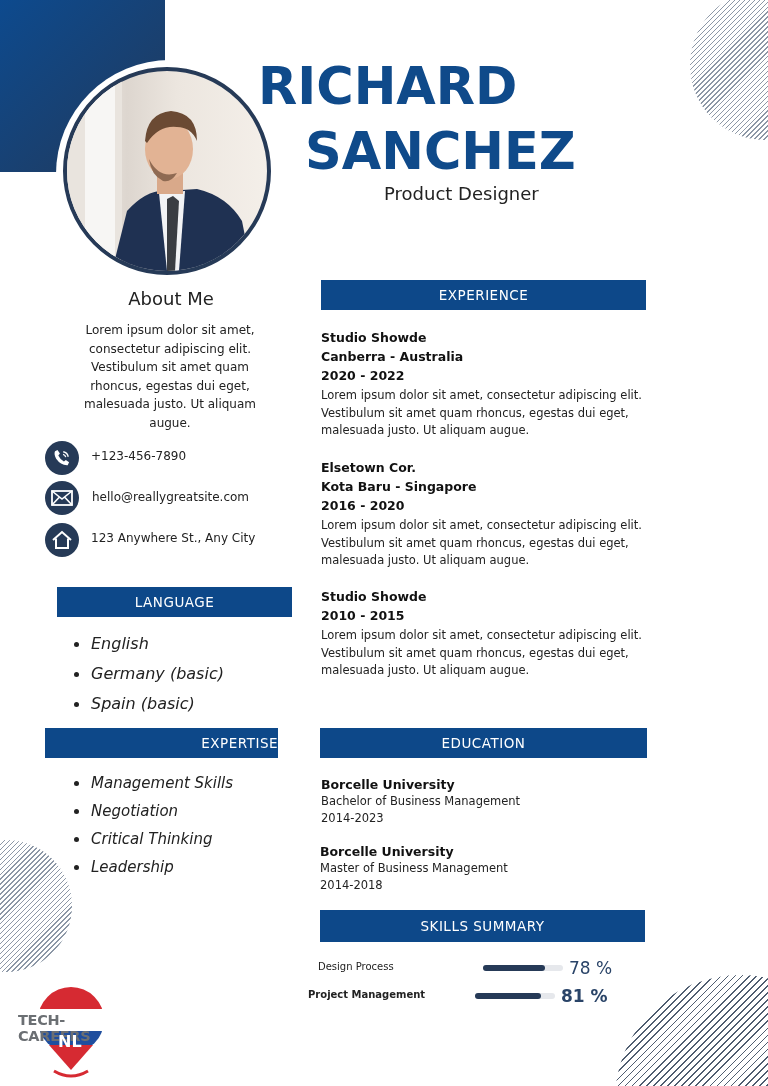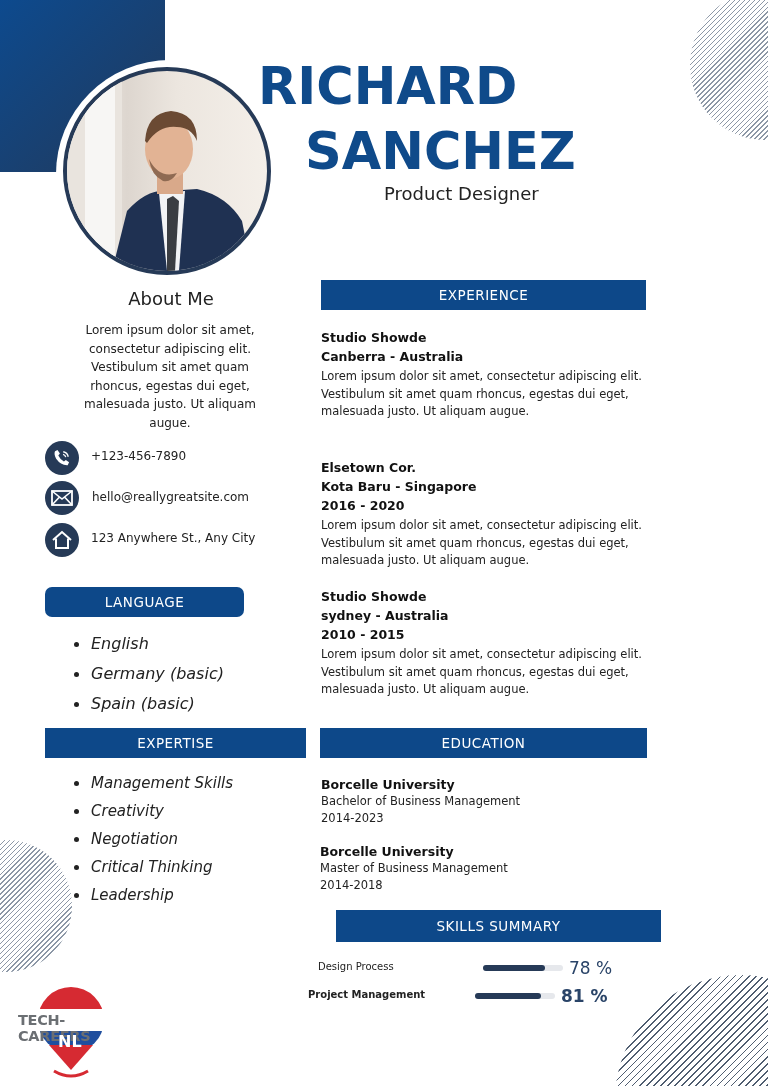--- a/index.html
+++ b/index.html
@@ -85,68 +85,67 @@
 <div class="abs" style="left:45px; top:523px; display:flex; align-items:center;">
   <div class="contact-icon">
     <svg width="22" height="20" viewBox="0 0 22 20">
         <path d="M2 10 L11 2 L20 10" fill="none" stroke="#fff" stroke-width="2"></path>
         <path d="M5 8.5 L5 18 L17 18 L17 8.5" fill="none" stroke="#fff" stroke-width="2"></path>
       </svg>
   </div>
   <span class="contact-text" style="margin-left:12px; margin-top:-5px;">123 Anywhere St., Any City</span>
 </div>
 
-<div class="abs sec-bar" style="left:45px; top:587px; width:199px;border-radius:7px;">LANGUAGE</div>
+<div class="abs sec-bar" style="left:57px; top:587px; width:235px;">LANGUAGE</div>
 <ul class="abs bul lang" style="left:72px; top:629px;">
   <li>English</li>
   <li>Germany (basic)</li>
   <li>Spain (basic)</li>
 </ul>
 
-<div class="abs sec-bar" style="left:45px; top:728px; width:261px;">EXPERTISE</div>
+<div class="abs sec-bar" style="left:45px; top:728px; width:233px;text-align:right;">EXPERTISE</div>
 <ul class="abs bul exp" style="left:72px; top:769px;">
   <li>Management Skills</li>
-  <li>Creativity</li>
   <li>Negotiation</li>
   <li>Critical Thinking</li>
   <li>Leadership</li>
 </ul>
 
 <div class="abs sec-bar" style="left:321px; top:280px; width:325px;">EXPERIENCE</div>
 <div class="abs" style="left:321px; top:328px; width:350px;">
   <div class="job-h">Studio Showde</div>
   <div class="job-h">Canberra - Australia</div>
+  <div class="job-h">2020 - 2022</div>
   <div class="job-p">Lorem ipsum dolor sit amet, consectetur adipiscing elit. Vestibulum sit amet quam rhoncus, egestas dui eget, malesuada justo. Ut aliquam augue.</div>
 </div>
 <div class="abs" style="left:321px; top:458px; width:350px;">
   <div class="job-h">Elsetown Cor.</div>
   <div class="job-h">Kota Baru - Singapore</div>
   <div class="job-h">2016 - 2020</div>
   <div class="job-p">Lorem ipsum dolor sit amet, consectetur adipiscing elit. Vestibulum sit amet quam rhoncus, egestas dui eget, malesuada justo. Ut aliquam augue.</div>
 </div>
 <div class="abs" style="left:321px; top:587px; width:350px;">
   <div class="job-h">Studio Showde</div>
-  <div class="job-h">sydney - Australia</div>
   <div class="job-h">2010 - 2015</div>
   <div class="job-p">Lorem ipsum dolor sit amet, consectetur adipiscing elit. Vestibulum sit amet quam rhoncus, egestas dui eget, malesuada justo. Ut aliquam augue.</div>
 </div>
 
 <div class="abs sec-bar" style="left:320px; top:728px; width:327px;">EDUCATION</div>
 <div class="abs" style="left:321px; top:776px;">
   <div class="edu-h">Borcelle University</div>
   <div class="edu-p">Bachelor of Business Management</div>
   <div class="edu-p">2014-2023</div>
 </div>
 <div class="abs" style="left:320px; top:843px;">
   <div class="edu-h">Borcelle University</div>
   <div class="edu-p">Master of Business Management</div>
   <div class="edu-p">2014-2018</div>
 </div>
 
-<div class="abs sec-bar" style="left:336px; top:910px; width:325px; height:32px; line-height:32px;">SKILLS SUMMARY</div>
+<div class="abs sec-bar" style="left:320px; top:910px; width:325px; height:32px; line-height:32px;">SKILLS SUMMARY</div>
 <div class="abs" style="left:318px; top:958px; width:300px; height:20px;">
   <span class="abs skill-label" style="left:0; top:3px;">Design Process</span>
   <div class="abs skill-track" style="left:165px; top:7px;">
       <div class="skill-fill" style="width:62px;"></div>
     </div>
   <span class="abs skill-pct" style="left:251px; top:0;">78 %</span>
 </div>
 <div class="abs" style="left:308px; top:986px; width:300px; height:20px;font-weight:bold;">
   <span class="abs skill-label" style="left:0; top:3px;">Project Management</span>
   <div class="abs skill-track" style="left:167px; top:7px;">

